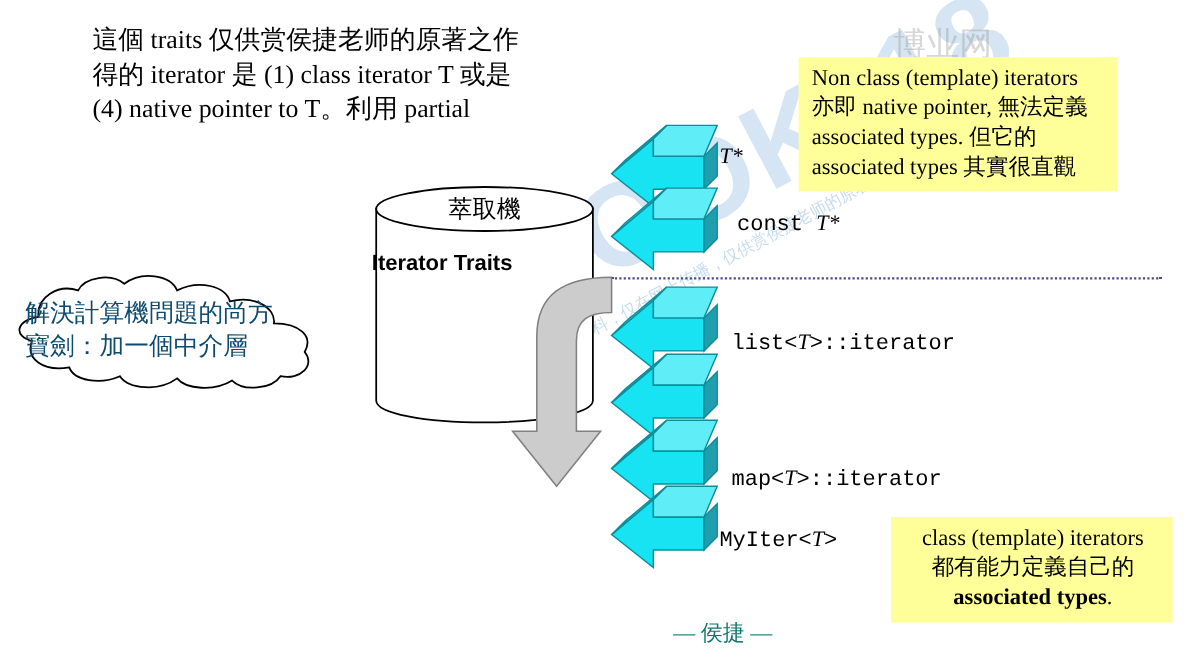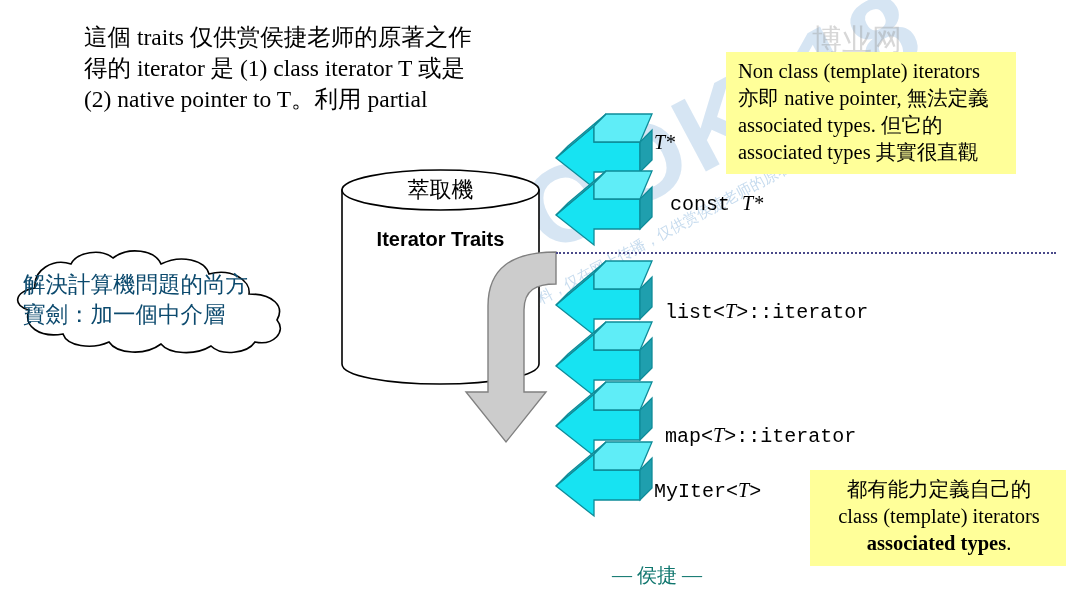--- a/index.html
+++ b/index.html
@@ -66,21 +66,21 @@
     text-align: center;
     font-size: 22px;
     color: #000000;
     font-family: "Liberation Serif", serif;
   }
   .cyl-label-en {
     position: absolute;
     left: 338px;
     top: 228px;
     width: 205px;
-    text-align: center;
+    text-align: left;
     font-size: 20px;
     font-weight: bold;
     color: #000000;
     font-family: "Liberation Sans", sans-serif;
   }
 
   
   .members {
     position: absolute;
     left: 290px;
@@ -218,21 +218,21 @@
 <div id="stage">
 
   <div class="wm-main">BOOK118</div>
   <div class="wm-sub">本文由汉汉供剪辑资料，仅在网上传播，仅供赏侯捷老师的原著之作</div>
   <div class="wm-cn">博业网</div>
   <div class="wm-cn2">仅在网上传播，仅供赏侯捷老师的原著之作</div>
 
   <div class="intro">
     <div>這個 traits 仅供赏侯捷老师的原著之作</div>
     <div>得的 iterator 是 (1) class iterator T 或是</div>
-    <div>(2) native pointer to T。利用 partial</div>
+    <div>(4) native pointer to T。利用 partial</div>
   </div>
 
   <div class="cloud-wrap">
     <svg width="310" height="110" viewBox="0 0 310 110">
       <path d="M30,40 C28,22 48,10 66,16 C72,4 96,0 108,10 C124,-2 150,2 156,16
                C176,6 200,12 204,26 C226,20 246,32 244,46
                C268,46 280,58 272,72 C282,84 268,98 250,94
                C242,106 216,108 206,98 C190,108 164,106 156,96
                C140,108 112,106 104,94 C86,102 62,98 58,86
                C34,90 18,78 24,62 C8,58 8,44 30,40 Z" fill="#ffffff" stroke="#000000" stroke-width="1.6"></path>
@@ -339,18 +339,18 @@
   <div class="signature">— 侯捷 —</div>
 
   <div class="note note-top">
     <div>Non class (template) iterators</div>
     <div>亦即 native pointer, 無法定義</div>
     <div>associated types. 但它的</div>
     <div>associated types 其實很直觀</div>
   </div>
 
   <div class="note note-bottom">
+    <div>class (template) iterators</div>
     <div>都有能力定義自己的</div>
-    <div>class (template) iterators</div>
     <div><span class="b">associated types</span><span>.</span></div>
   </div>
 
 </div>
 
 </body></html>

